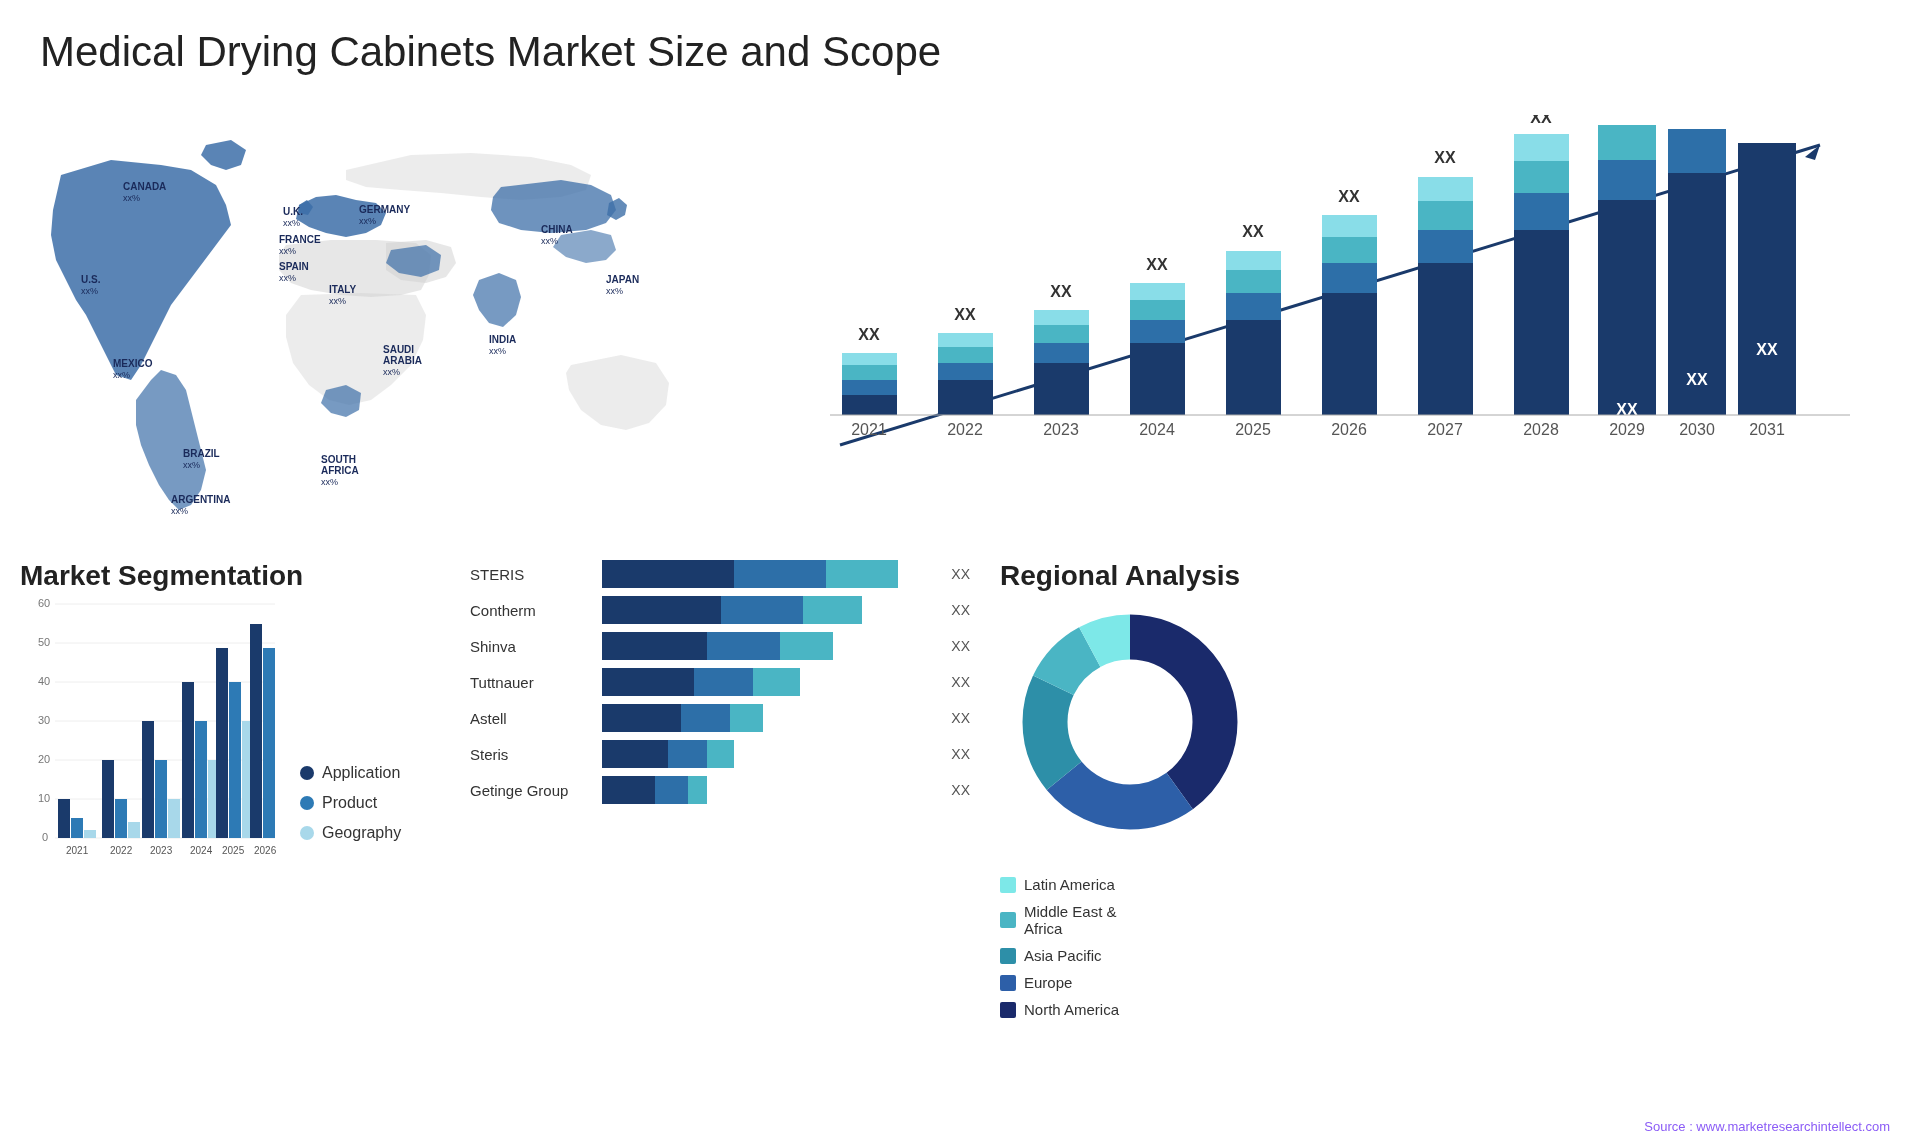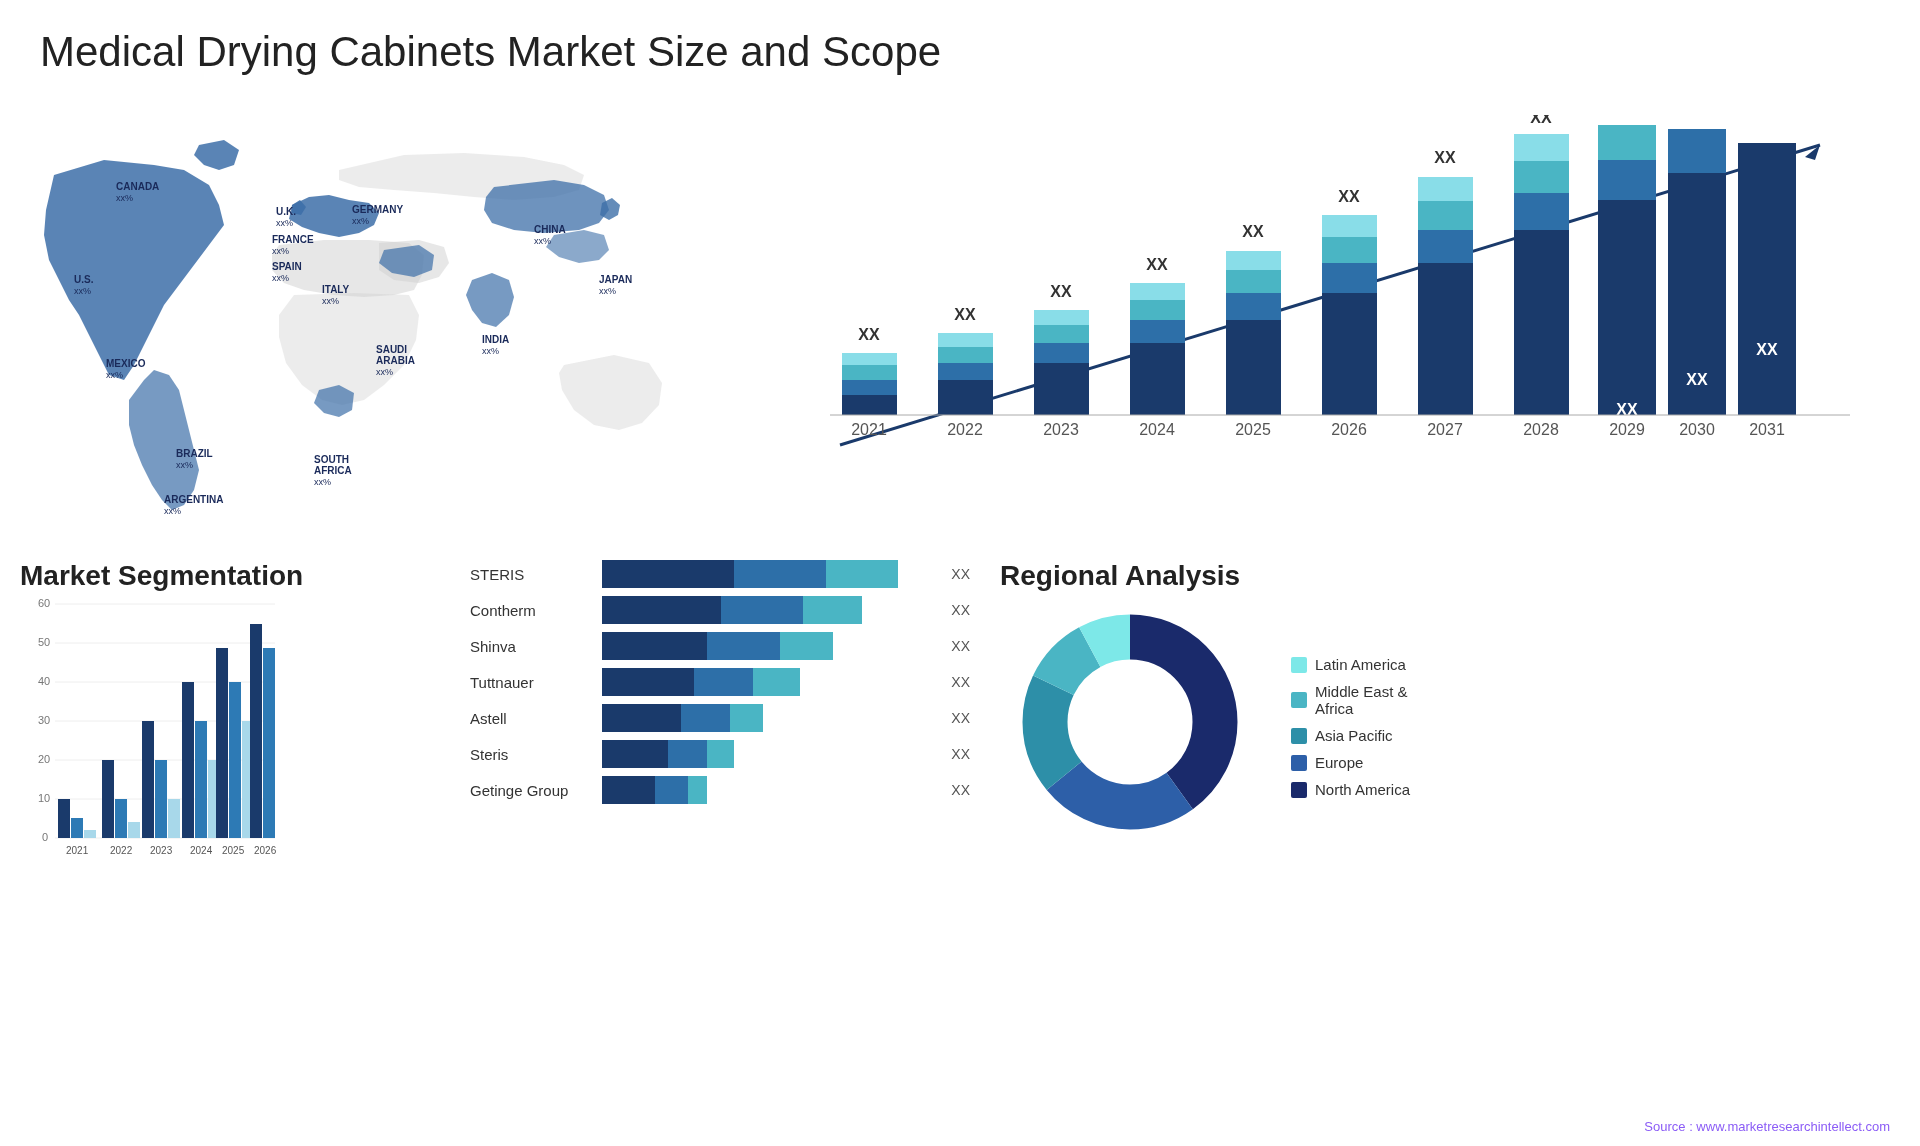--- a/index.html
+++ b/index.html
@@ -45,21 +45,21 @@
       letter-spacing: 1px;
     }
     .logo-text span {
       display: block;
     }
 
     
     .map-section {
       position: absolute;
       top: 115px;
-      left: 24px;
+      left: 31px;
       width: 680px;
       height: 420px;
     }
 
     
     .bar-chart-section {
       position: absolute;
       top: 115px;
       left: 720px;
       right: 20px;
@@ -408,20 +408,34 @@
         <rect x="243" y="56" width="12" height="190" fill="#2d7ab5"></rect>
 
         <text x="46" y="262" font-size="10" fill="#555">2021</text>
         <text x="90" y="262" font-size="10" fill="#555">2022</text>
         <text x="130" y="262" font-size="10" fill="#555">2023</text>
         <text x="170" y="262" font-size="10" fill="#555">2024</text>
         <text x="202" y="262" font-size="10" fill="#555">2025</text>
         <text x="234" y="262" font-size="10" fill="#555">2026</text>
       </svg>
 
+      <div class="seg-legend">
+        <div class="legend-item">
+          <div class="legend-dot" style="background:#1a3a6b;"></div>
+          <span>Application</span>
+        </div>
+        <div class="legend-item">
+          <div class="legend-dot" style="background:#2d7ab5;"></div>
+          <span>Product</span>
+        </div>
+        <div class="legend-item">
+          <div class="legend-dot" style="background:#a8d8ea;"></div>
+          <span>Geography</span>
+        </div>
+      </div>
     </div>
   </div>
 
   <div class="key-players">
     <div class="players-list">
 
       <div class="player-row">
         <span class="player-name">STERIS</span>
         <div class="player-bar-container">
           <div class="player-bar-seg1" style="width:40%;"></div>
@@ -489,21 +503,21 @@
           <div class="player-bar-seg3" style="width:6%;"></div>
         </div>
         <span class="player-value">XX</span>
       </div>
 
     </div>
   </div>
 
   <div class="regional">
     <h2 class="section-title">Regional Analysis</h2>
-    <div style="display:flex; gap:31px; align-items:center;">
+    <div style="display:flex; gap:14px; align-items:flex-start;flex-direction:column;">
 
       <svg width="260" height="260" viewBox="0 0 260 260">
 
         <circle cx="130" cy="130" r="85" fill="none" stroke="#1a2a6b" stroke-width="45" stroke-dasharray="213.6 320.4" stroke-dashoffset="0" transform="rotate(-90 130 130)"></circle>
 
         <circle cx="130" cy="130" r="85" fill="none" stroke="#2d5fa8" stroke-width="45" stroke-dasharray="128.2 405.8" stroke-dashoffset="-213.6" transform="rotate(-90 130 130)"></circle>
 
         <circle cx="130" cy="130" r="85" fill="none" stroke="#2d8fa8" stroke-width="45" stroke-dasharray="96.1 437.9" stroke-dashoffset="-341.8" transform="rotate(-90 130 130)"></circle>
 
         <circle cx="130" cy="130" r="85" fill="none" stroke="#4ab5c4" stroke-width="45" stroke-dasharray="53.4 480.6" stroke-dashoffset="-437.9" transform="rotate(-90 130 130)"></circle>

